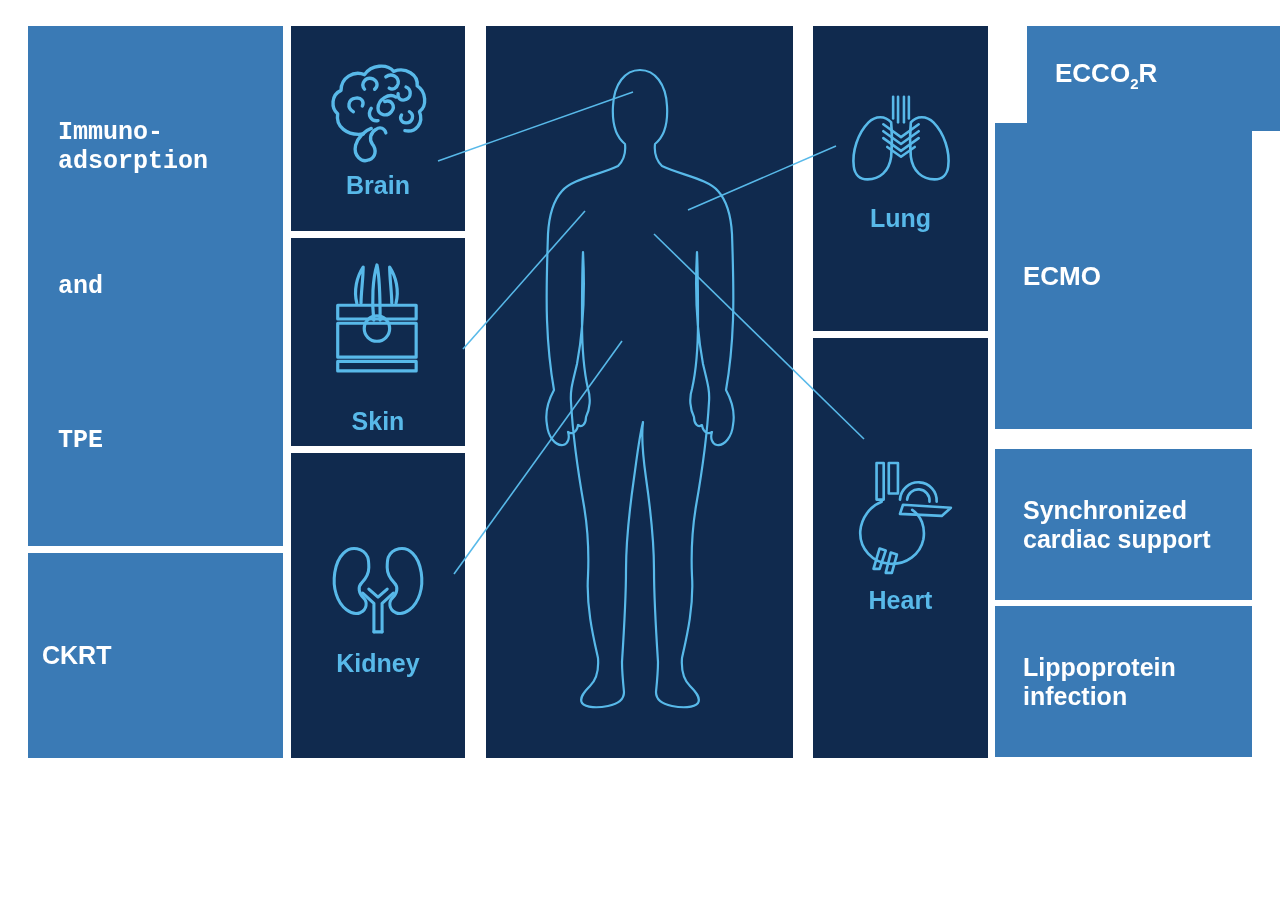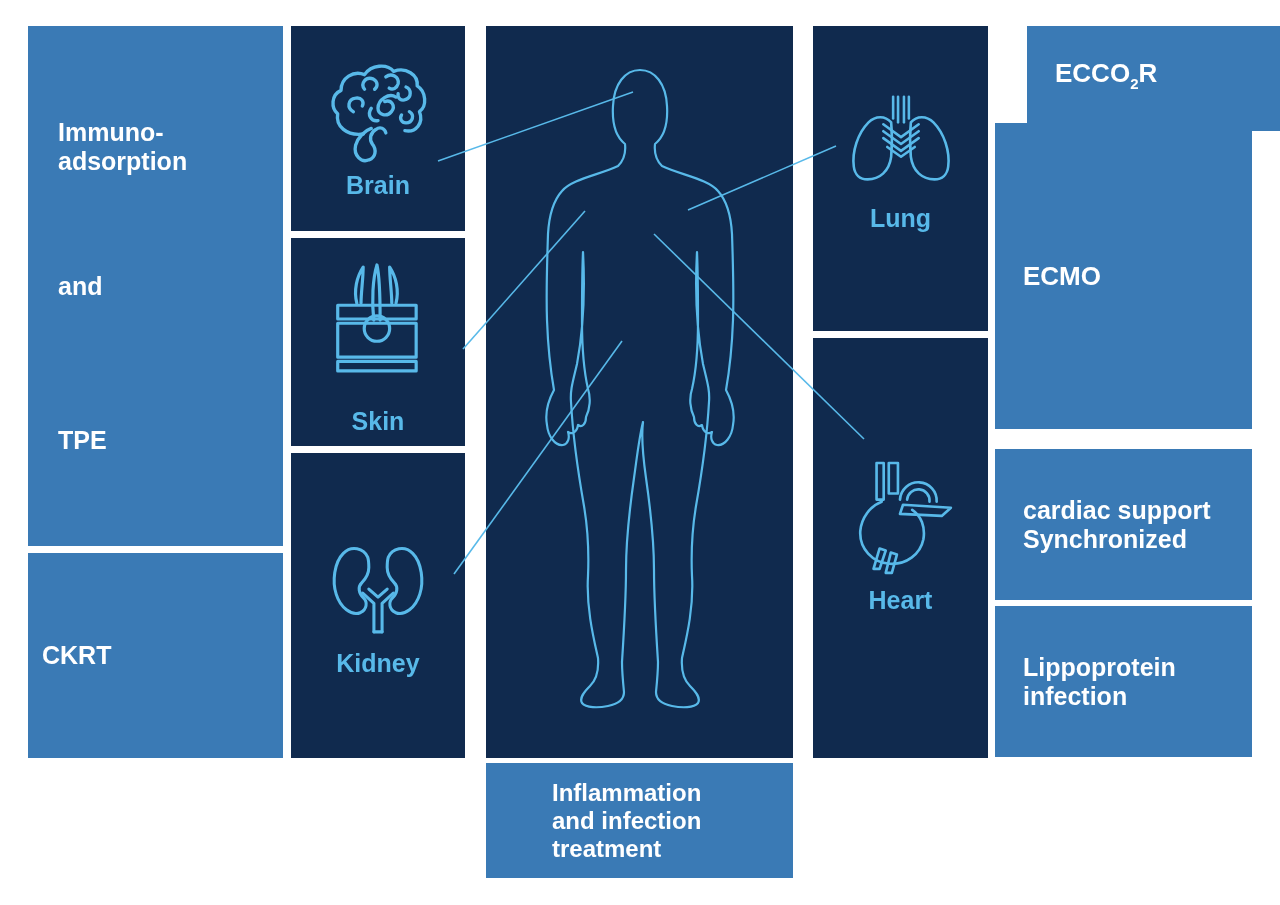--- a/index.html
+++ b/index.html
@@ -15,21 +15,21 @@
     position:relative;width:1280px;height:905px;background:var(--bg);
     font-family:"Liberation Sans","DejaVu Sans",sans-serif;font-weight:bold;
     overflow:hidden;
   }
   .box{position:absolute;}
   .light{background:var(--panel-blue);color:var(--text-white);}
   .navy{background:var(--panel-navy);}
   .lbl{font-size:25px;line-height:29px;color:var(--text-white);}
   .organ-lbl{font-size:25px;line-height:28px;color:var(--accent);}
   
-  .left-top{left:28px;top:26px;width:255px;height:520px;}
+  .left-top{left:28px;top:26px;width:255px;height:520px;font-family:Liberation Mono, monospace;}
   .left-top .t1{position:absolute;left:30px;top:92px;}
   .left-top .t2{position:absolute;left:30px;top:246px;}
   .left-top .t3{position:absolute;left:30px;top:400px;}
   .left-bottom{left:28px;top:553px;width:255px;height:205px;display:flex;align-items:center;padding-left:14px;}
   
   .organ{display:flex;flex-direction:column;align-items:center;}
   .brain-box{left:291px;top:26px;width:174px;height:205px;justify-content:center;gap:0;}
   .skin-box{left:291px;top:238px;width:174px;height:208px;justify-content:center;gap:18px;}
   .kidney-box{left:291px;top:453px;width:174px;height:305px;justify-content:center;gap:8px;}
   .lung-box{left:813px;top:26px;width:175px;height:305px;justify-content:flex-start;padding-top:68px;gap:10px;}
@@ -141,25 +141,20 @@
         C96,318 97,341 102,363 C105,372 104,383 100,391
         C100,398 96,402 92,399 C91,406 86,409 82,406
         C84,412 82,418 77,419 C69,420 62,410 61,399
         C59,388 62,375 68,364 C65,347 62,322 61,294
         C60,266 61,237 62,208 C63,190 67,175 76,165
         C86,153 113,149 132,140 C138,134 140,127 139,118
         C130,111 126,97 127,80 C128,58 139,44 154,44 Z"></path>
     </svg>
   </div>
 
-  <div class="box light treatment-box">
-    <div>Inflammation</div>
-    <div>and infection</div>
-    <div>treatment</div>
-  </div>
 
   <div class="box navy organ lung-box">
     <svg class="icon" width="118" height="100" viewBox="0 0 120 100">
       <g class="stroke" stroke-width="2.6">
         <path d="M52,2 V24"></path>
           <path d="M57,2 V28"></path>
           <path d="M63,2 V28"></path>
           <path d="M68,2 V24"></path>
         <path d="M42,30 L60,43 L78,30"></path>
         <path d="M42,37 L60,50 L78,37"></path>
@@ -192,22 +187,22 @@
     <div>
       <span>ECCO</span><span class="sub">2</span><span>R</span>
     </div>
   </div>
 
   <div class="box light rc ecmo-box">
     <div>ECMO</div>
   </div>
 
   <div class="box light rc sync-box">
+    <div>Synchronized</div>
     <div>cardiac support</div>
-    <div>Synchronized</div>
   </div>
 
   <div class="box light rc lippo-box">
     <div>Lippoprotein</div>
     <div>infection</div>
   </div>
 
   <svg class="overlay" viewBox="0 0 1280 905">
     <line x1="438" y1="161" x2="633" y2="92"></line>
     <line x1="463" y1="349" x2="585" y2="211"></line>

